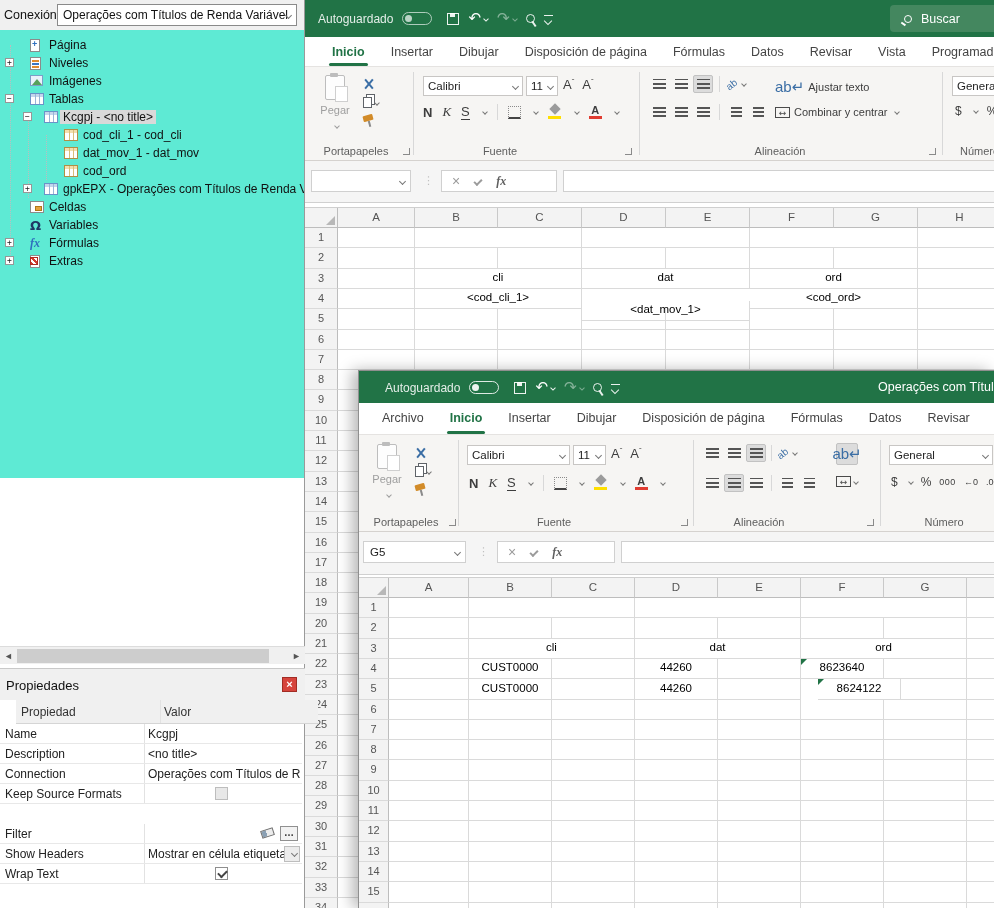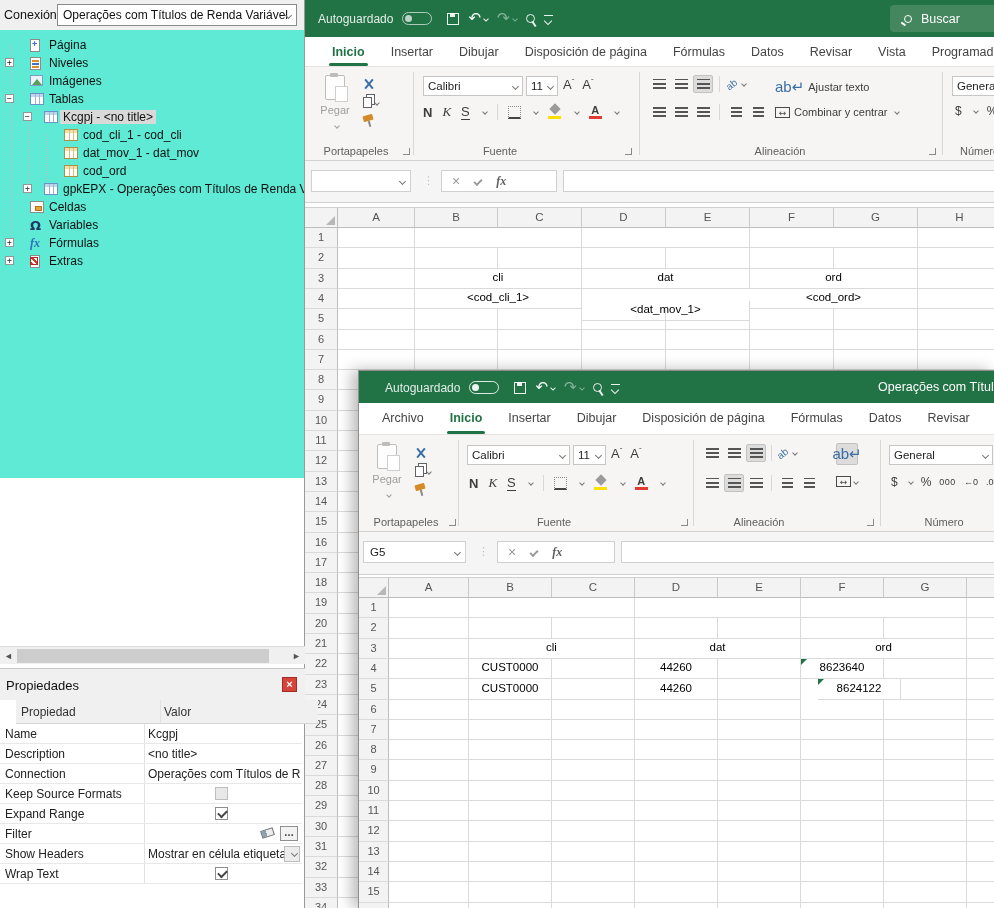--- a/index.html
+++ b/index.html
@@ -1021,25 +1021,20 @@
         <div class="pr-row" style="top: 64px;">
           <span class="pr-prop">Connection</span>
           <span class="pr-split"></span>
           <span class="pr-val">Operações com Títulos de Re</span>
         </div>
         <div class="pr-row" style="top: 84px;">
           <span class="pr-prop">Keep Source Formats</span>
           <span class="pr-split"></span>
           <span class="ckbox off"></span>
         </div>
-        <div class="pr-row" style="top: 104px;">
-          <span class="pr-prop">Expand Range</span>
-          <span class="pr-split"></span>
-          <span class="ckbox on"></span>
-        </div>
         <div class="pr-row" style="top: 124px;">
           <span class="pr-prop">Filter</span>
           <span class="pr-split"></span>
           <span class="ico-eraser"></span>
           <span class="btn-dots">…</span>
         </div>
         <div class="pr-row" style="top: 144px; padding-left: 45px;">
           <span class="pr-prop">Show Headers</span>
           <span class="pr-split"></span>
           <span class="pr-val" style="max-width: 136px;">Mostrar en célula etiqueta</span>

